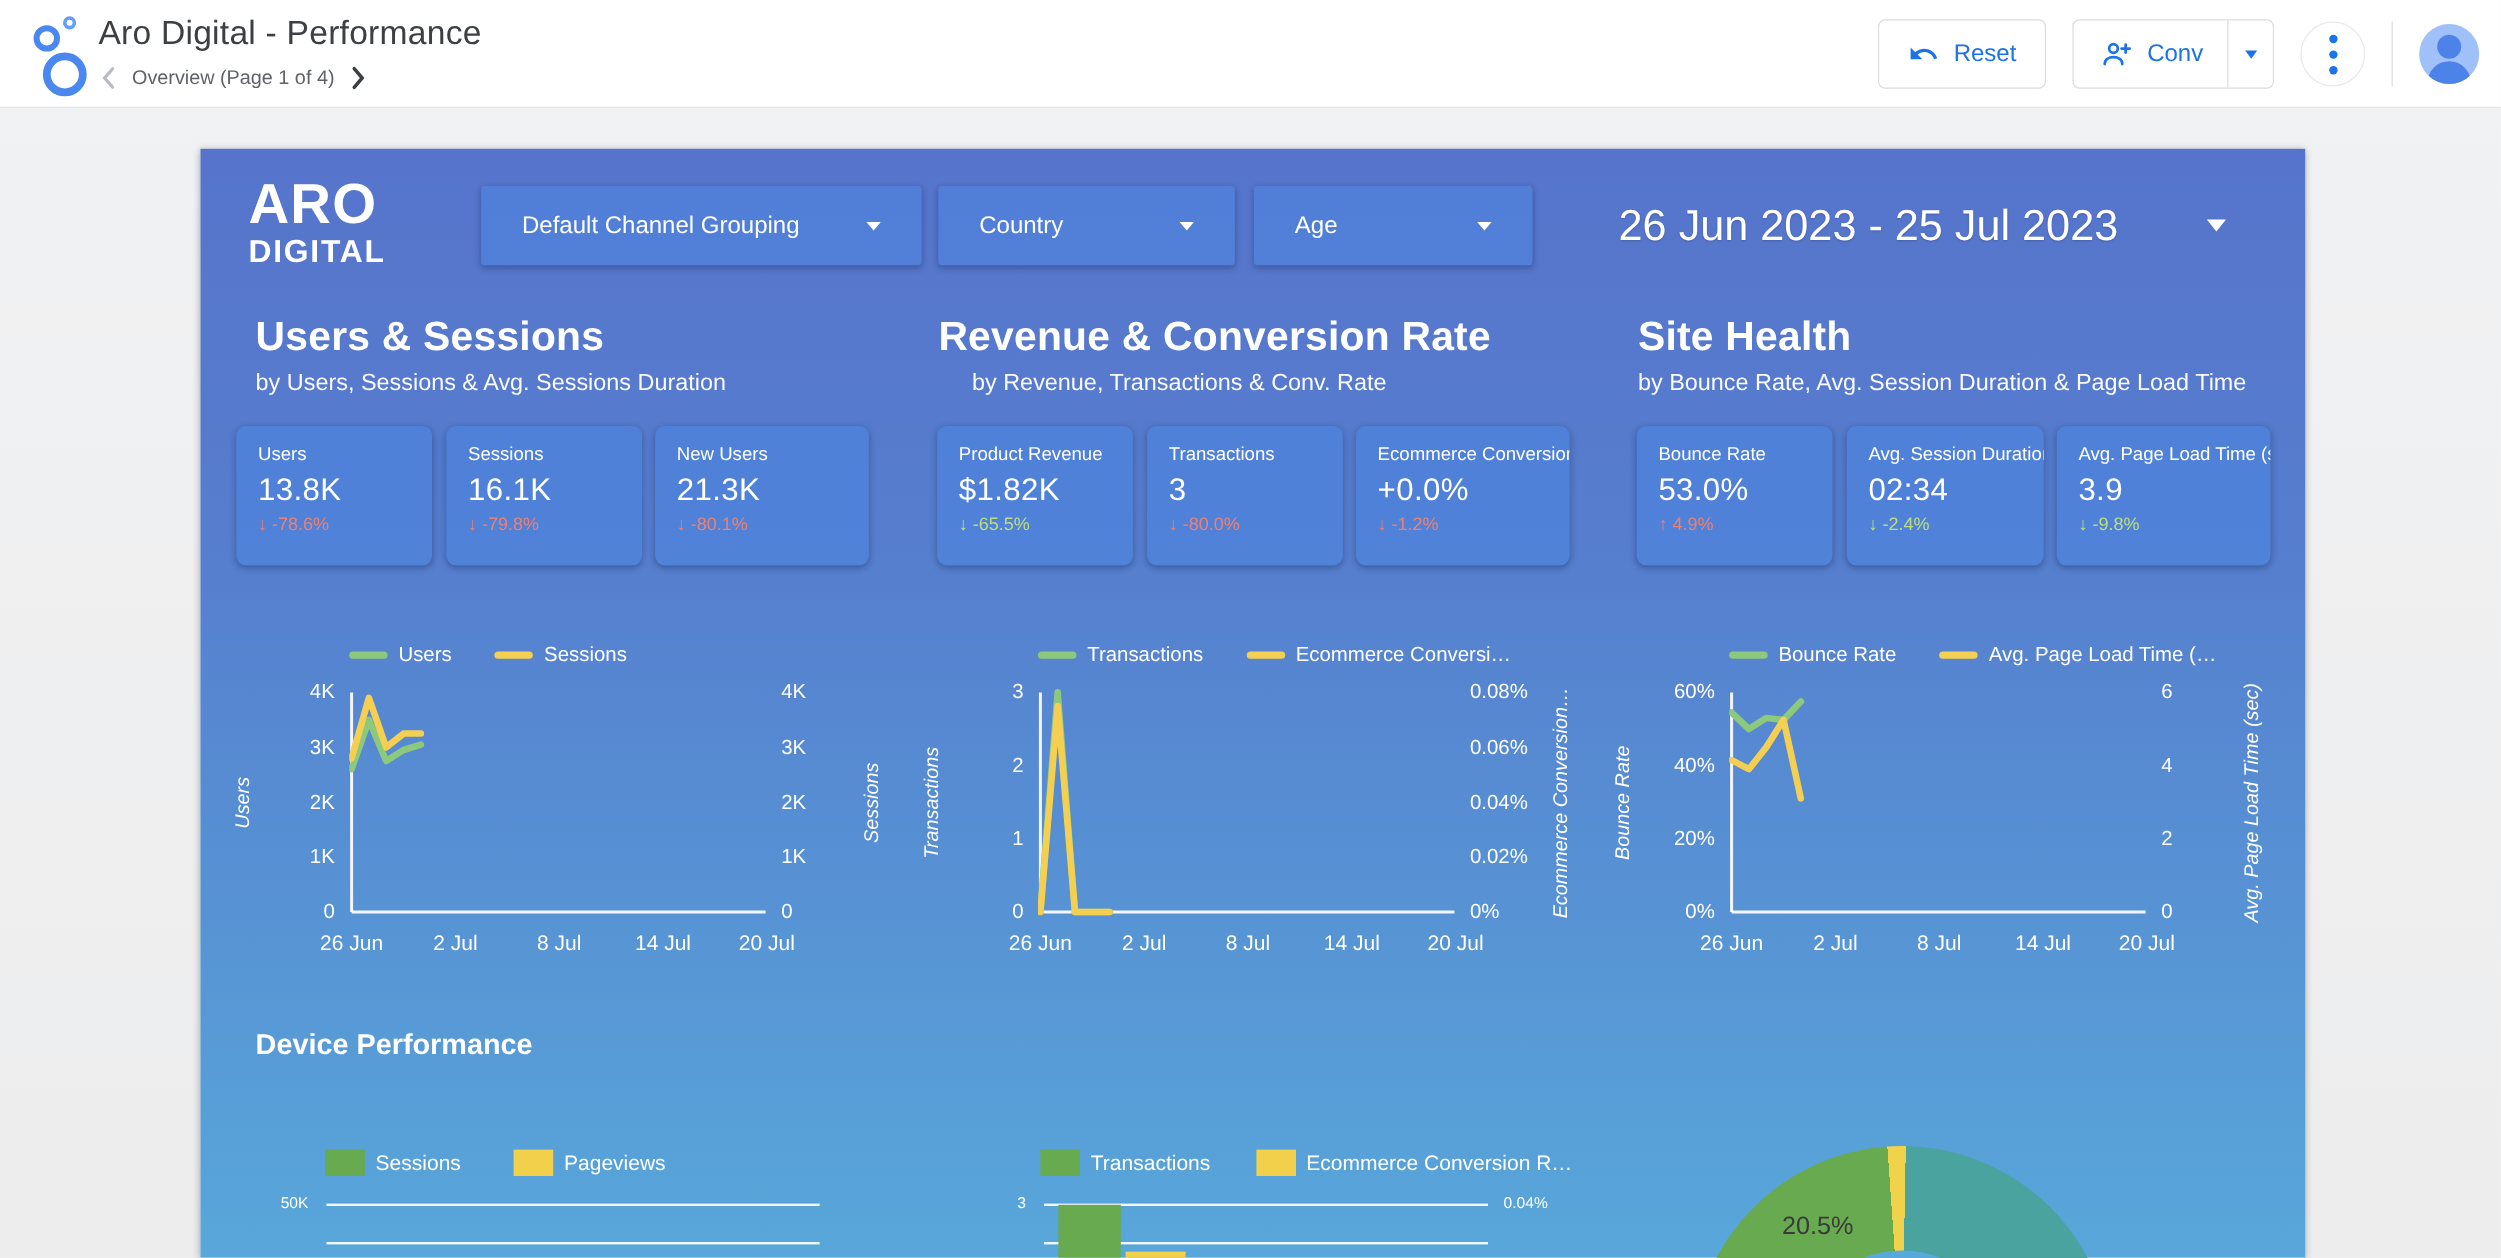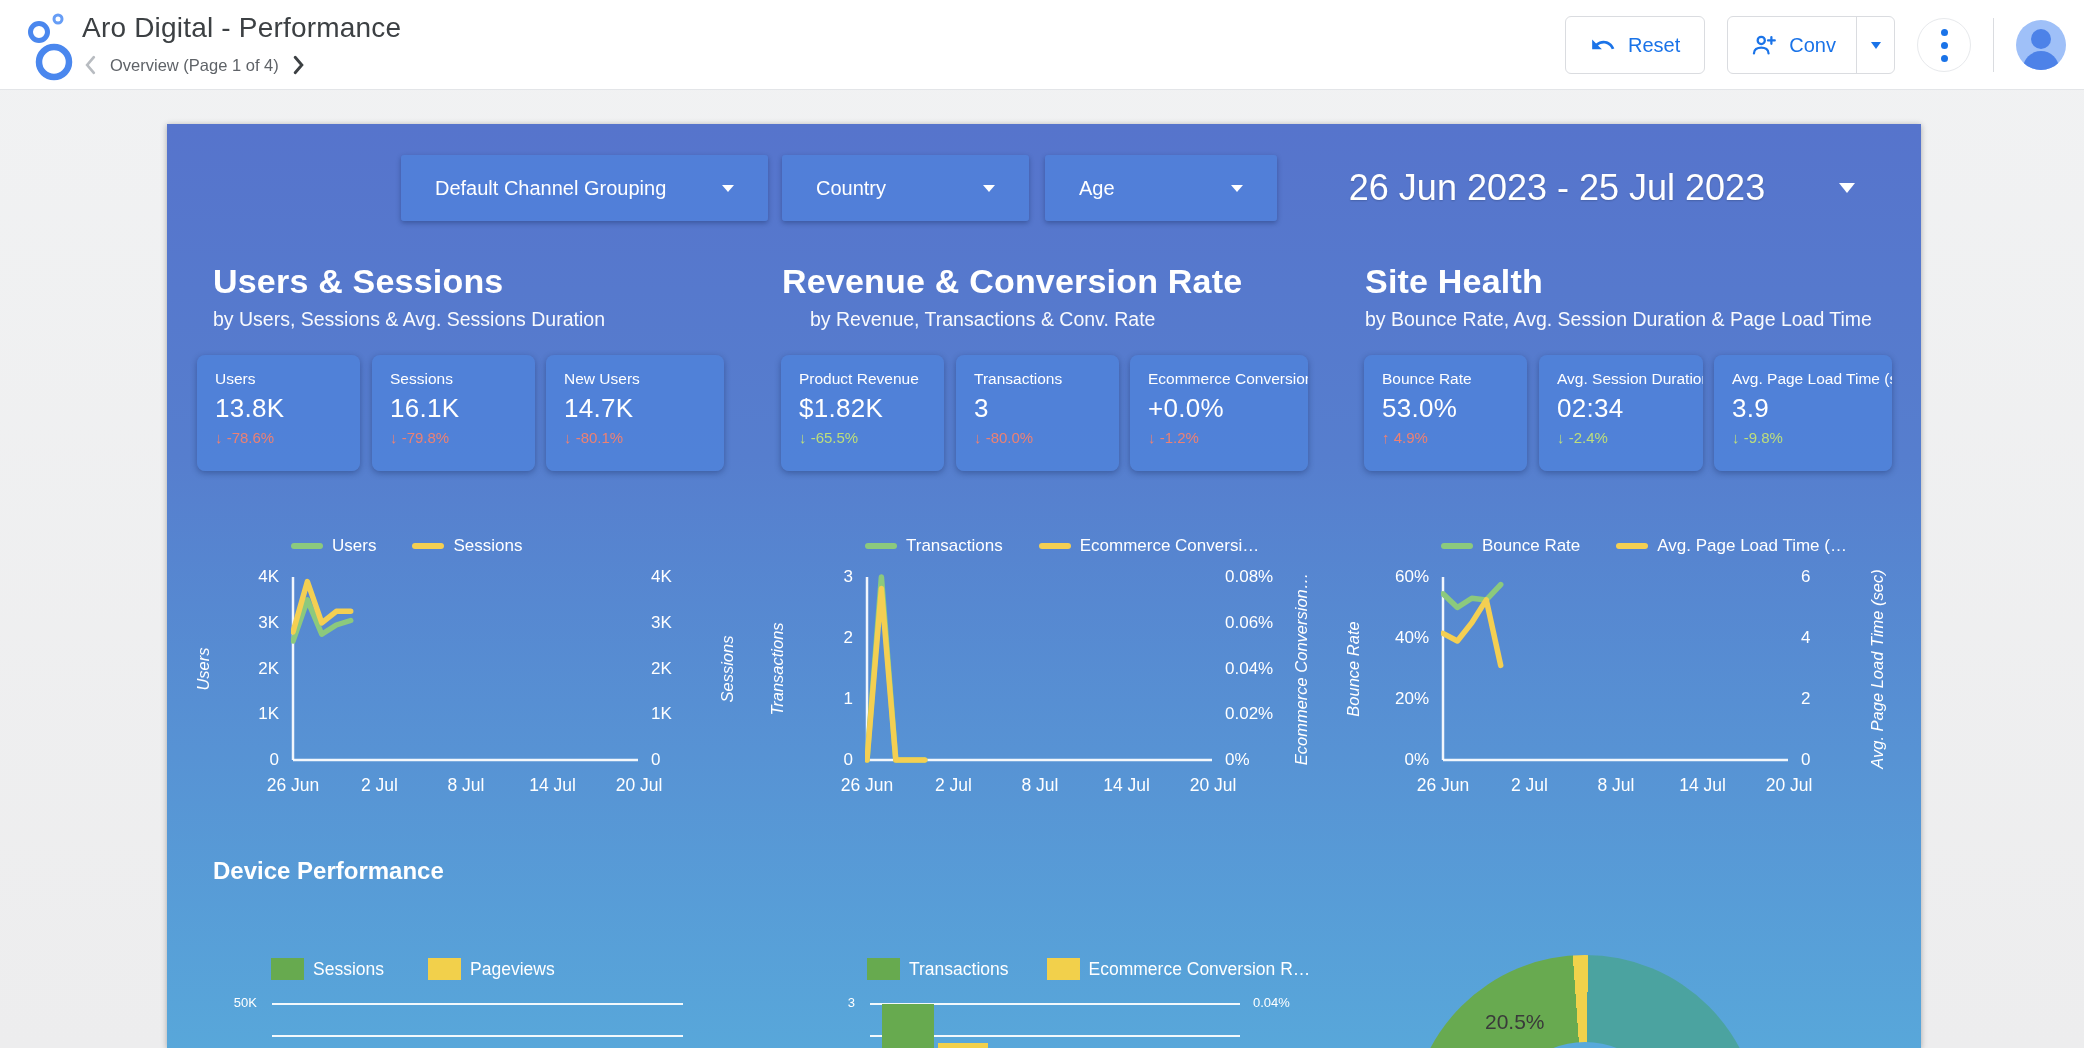--- a/index.html
+++ b/index.html
@@ -168,20 +168,24 @@
     <div class="hdr-divider"></div>
     <div class="avatar">
       <div class="head"></div>
       <div class="body"></div>
     </div>
   </div>
 </div>
 
 <div class="canvas">
 
+  <div class="brand">
+    <div class="l1">ARO</div>
+    <div class="l2">DIGITAL</div>
+  </div>
 
   <div class="dd" style="left:234px;width:367px;">
     <span class="dd-label">Default Channel Grouping</span>
     <i class="tri"></i>
   </div>
   <div class="dd" style="left:615px;width:247px;">
     <span class="dd-label">Country</span>
     <i class="tri"></i>
   </div>
   <div class="dd" style="left:878px;width:232px;">
@@ -206,21 +210,21 @@
     <div class="c-value">13.8K</div>
     <div class="c-delta tone-bad"><span>↓</span> <span>-78.6%</span></div>
   </div>
   <div class="card" style="left:205px;width:163px;">
     <div class="c-label">Sessions</div>
     <div class="c-value">16.1K</div>
     <div class="c-delta tone-bad"><span>↓</span> <span>-79.8%</span></div>
   </div>
   <div class="card" style="left:379px;width:178px;">
     <div class="c-label">New Users</div>
-    <div class="c-value">14.7K</div>
+    <div class="c-value">21.3K</div>
     <div class="c-delta tone-bad"><span>↓</span> <span>-80.1%</span></div>
   </div>
   <div class="card" style="left:614px;width:163px;">
     <div class="c-label">Product Revenue</div>
     <div class="c-value">$1.82K</div>
     <div class="c-delta tone-good"><span>↓</span> <span>-65.5%</span></div>
   </div>
   <div class="card" style="left:789px;width:163px;">
     <div class="c-label">Transactions</div>
     <div class="c-value">3</div>

